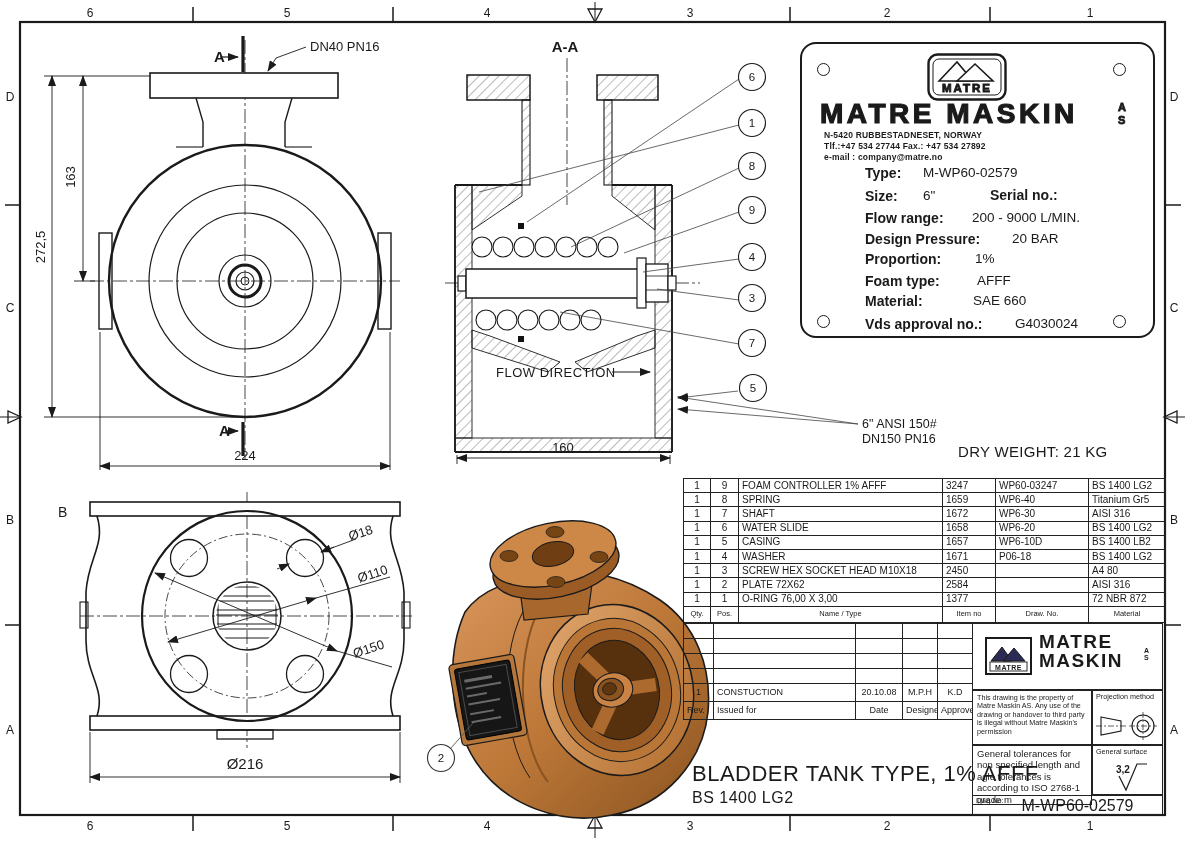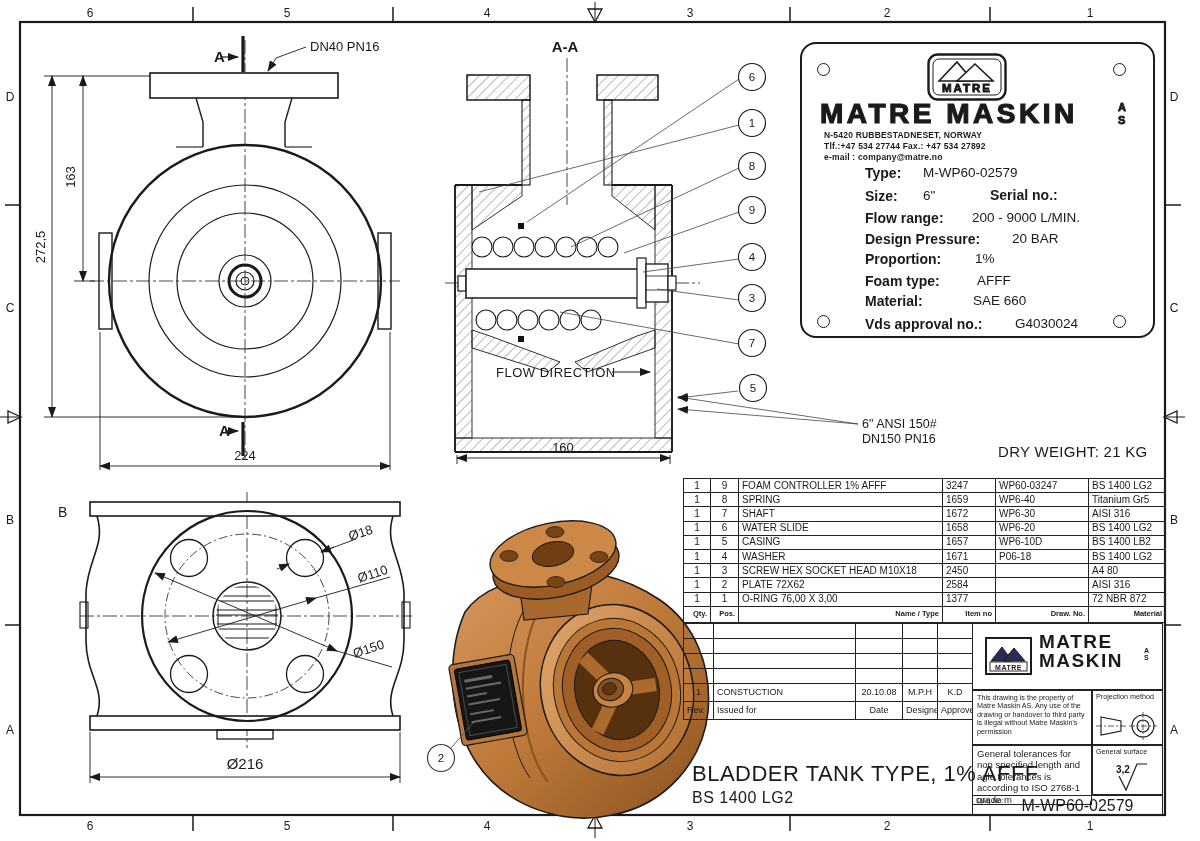--- a/index.html
+++ b/index.html
@@ -14,33 +14,33 @@
   .np-row{position:absolute;left:35px;width:310px;height:18px;white-space:nowrap;margin-left:28px;}
   .np-label{font-weight:bold;font-size:14px;}
   .np-val{position:absolute;top:1px;font-size:13.5px;}
   .np-label2{position:absolute;top:0;font-weight:bold;font-size:14px;}
   
   table{border-collapse:collapse;table-layout:fixed;}
   .bom{left:683px;top:478px;width:482px;}
   .bom td{border:1px solid #222;font-size:10px;padding:0 3px;height:13.2px;line-height:1;
           white-space:nowrap;overflow:hidden;}
   .bom td.c{text-align:center;}
-  .bom tr.hd td{font-size:7.5px;font-weight:bold;text-align:right;height:15px;margin-top:8px;}
+  .bom tr.hd td{font-size:7.5px;font-weight:normal;text-align:center;height:15px;margin-top:8px;}
   
   .rev{left:683px;top:623px;width:289px;}
   .rev td{border:1px solid #222;font-size:8.5px;padding:0 3px;height:14px;line-height:1;
           white-space:nowrap;overflow:hidden;}
   .rev td.c{text-align:center;}
   .rev tr.big td{height:17px;font-size:9px;}
   
   .tline{position:absolute;left:9px;white-space:nowrap;}
   
   .cell{border:1px solid #222;}
   .tiny{font-size:7.2px;line-height:1.18;}
-  .dry{left:958px;top:443px;width:185px;font-size:15px;letter-spacing:.3px;margin-left:40px;}
+  .dry{left:958px;top:443px;width:185px;font-size:15px;letter-spacing:.3px;}
 </style>
 </head>
 <body>
 
 <div class="page">
 
 <svg class="abs" style="left:0;top:0" width="1200" height="841" viewBox="0 0 1200 841">
 <defs>
   <marker id="arr" markerWidth="11" markerHeight="8" refX="10" refY="4" orient="auto-start-reverse" markerUnits="userSpaceOnUse">
     <path d="M0,0 L11,4 L0,8 Z" fill="#1a1a1a"></path>

